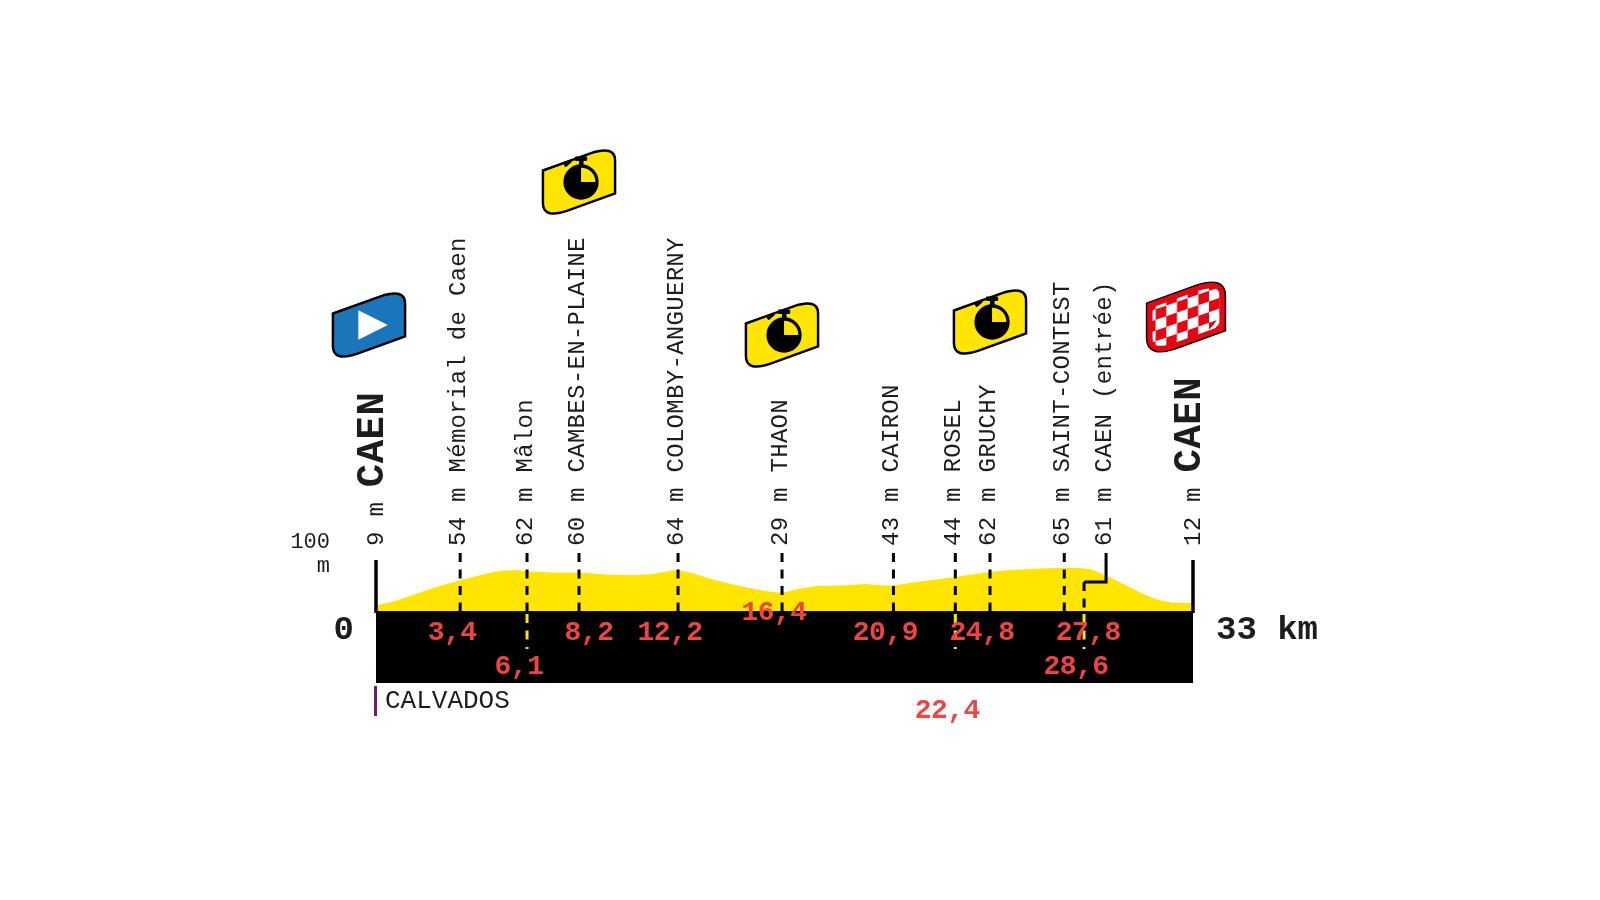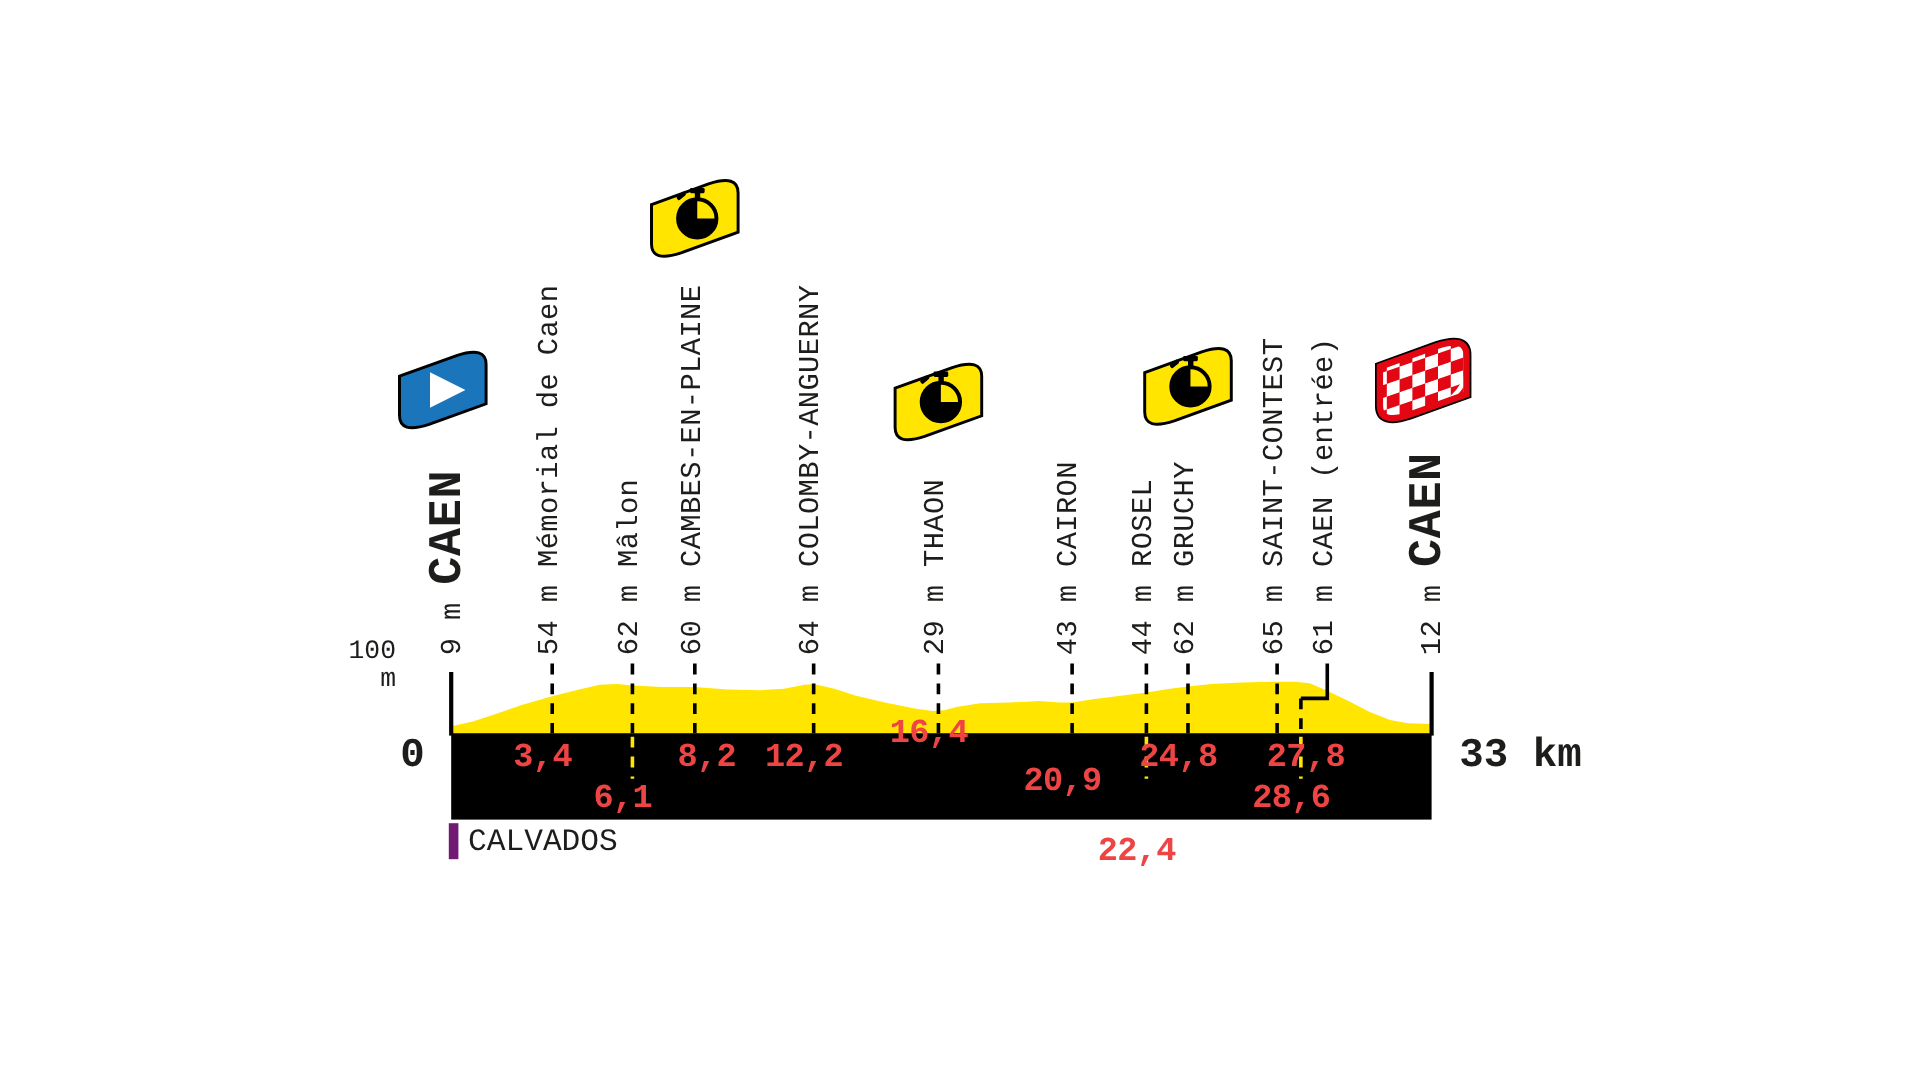--- a/index.html
+++ b/index.html
@@ -22,21 +22,21 @@
   .km{
     position:absolute;transform:translate(-50%,-50%);
     font-size:28px;font-weight:700;letter-spacing:-.5px;color:#ef4444;
   }
   
   .scale-label{left:274px;top:531px;width:56px;text-align:right;font-size:22px;line-height:24px;}
   .zero-label{left:300px;top:612px;width:54px;text-align:right;font-size:34px;line-height:36px;font-weight:700;}
   .total-label{left:1216px;top:612px;font-size:34px;line-height:36px;font-weight:700;}
   .region-label{
     left:374px;top:686px;font-size:26px;line-height:30px;
-    border-left:8px solid #701a75;padding-left:8px;
+    border-left:3px solid #701a75;padding-left:8px;
   }
   .flag{position:absolute;width:82px;height:74px;}
   .flag svg{display:block;}
 </style>
 </head>
 <body>
 
 <div id="stage">
   <svg id="chart-svg" width="1600" height="900" viewBox="0 0 1600 900">
       <polygon points="376.0,605.2 393.3,601.4 413.1,595.0 435.4,587.3 460.2,580.3 480.0,575.2 499.8,570.7 514.6,570.0 527.0,571.3 551.8,572.6 579.0,572.6 606.2,574.5 633.5,575.2 653.3,573.9 670.6,570.7 678.0,570.0 695.4,573.9 712.7,579.6 737.5,585.4 762.2,590.5 777.1,592.4 787.0,591.8 796.9,589.2 816.7,586.0 841.4,585.4 866.2,584.1 883.5,585.4 893.4,585.4 910.8,582.8 930.6,580.3 955.3,577.1 975.1,573.9 990.0,572.0 1009.8,570.0 1034.6,568.8 1059.3,568.1 1079.1,568.1 1091.5,569.4 1106.3,575.8 1123.7,584.1 1141.0,593.1 1158.3,600.1 1173.2,602.7 1193.0,603.3 1193,611 376,611" fill="#FFE500"></polygon>
@@ -98,21 +98,21 @@
           <g>
             <rect x="45" y="13" width="15" height="5.5" rx="1.5" fill="#000"></rect>
             <rect x="50" y="17" width="5.5" height="8" fill="#000"></rect>
             <rect x="31" y="19" width="10" height="4.5" rx="1.5" fill="#000" transform="rotate(-40 36 21)"></rect>
             <circle cx="52.5" cy="44" r="19.5" fill="none" stroke="#000" stroke-width="4"></circle>
             <path d="M52.5 44 L52.5 25.5 A18.5 18.5 0 1 0 71 44 Z" fill="#000"></path>
           </g>
         </svg>
       </div>
       <div class="wp" style="left: 879.433px; top: 546px;"><span>43 m</span> <span>CAIRON</span></div>
-      <div class="km" style="left: 885.433px; top: 632px; margin-top: 20px;">20,9</div>
+      <div class="km" style="left: 885.433px; top: 632px;">20,9</div>
       <div class="wp" style="left: 941.327px; top: 546px;"><span>44 m</span> <span>ROSEL</span></div>
       <div class="km" style="left: 947.327px; top: 666px; margin-top: 44px;">22,4</div>
       <div class="wp" style="left: 975.988px; top: 546px;"><span>62 m</span> <span>GRUCHY</span></div>
       <div class="km" style="left: 981.988px; top: 632px;">24,8</div>
       <div class="flag" style="left: 948.988px; top: 285px;">
         <svg viewBox="0 0 100 88" width="82" height="74">
           <path d="M6 30 L64 9 Q94 -1 94 18 L94 58 L36 79 Q6 89 6 70 Z" fill="#FFE500" stroke="#000" stroke-width="3"></path>
           <g>
             <rect x="45" y="13" width="15" height="5.5" rx="1.5" fill="#000"></rect>
             <rect x="50" y="17" width="5.5" height="8" fill="#000"></rect>

